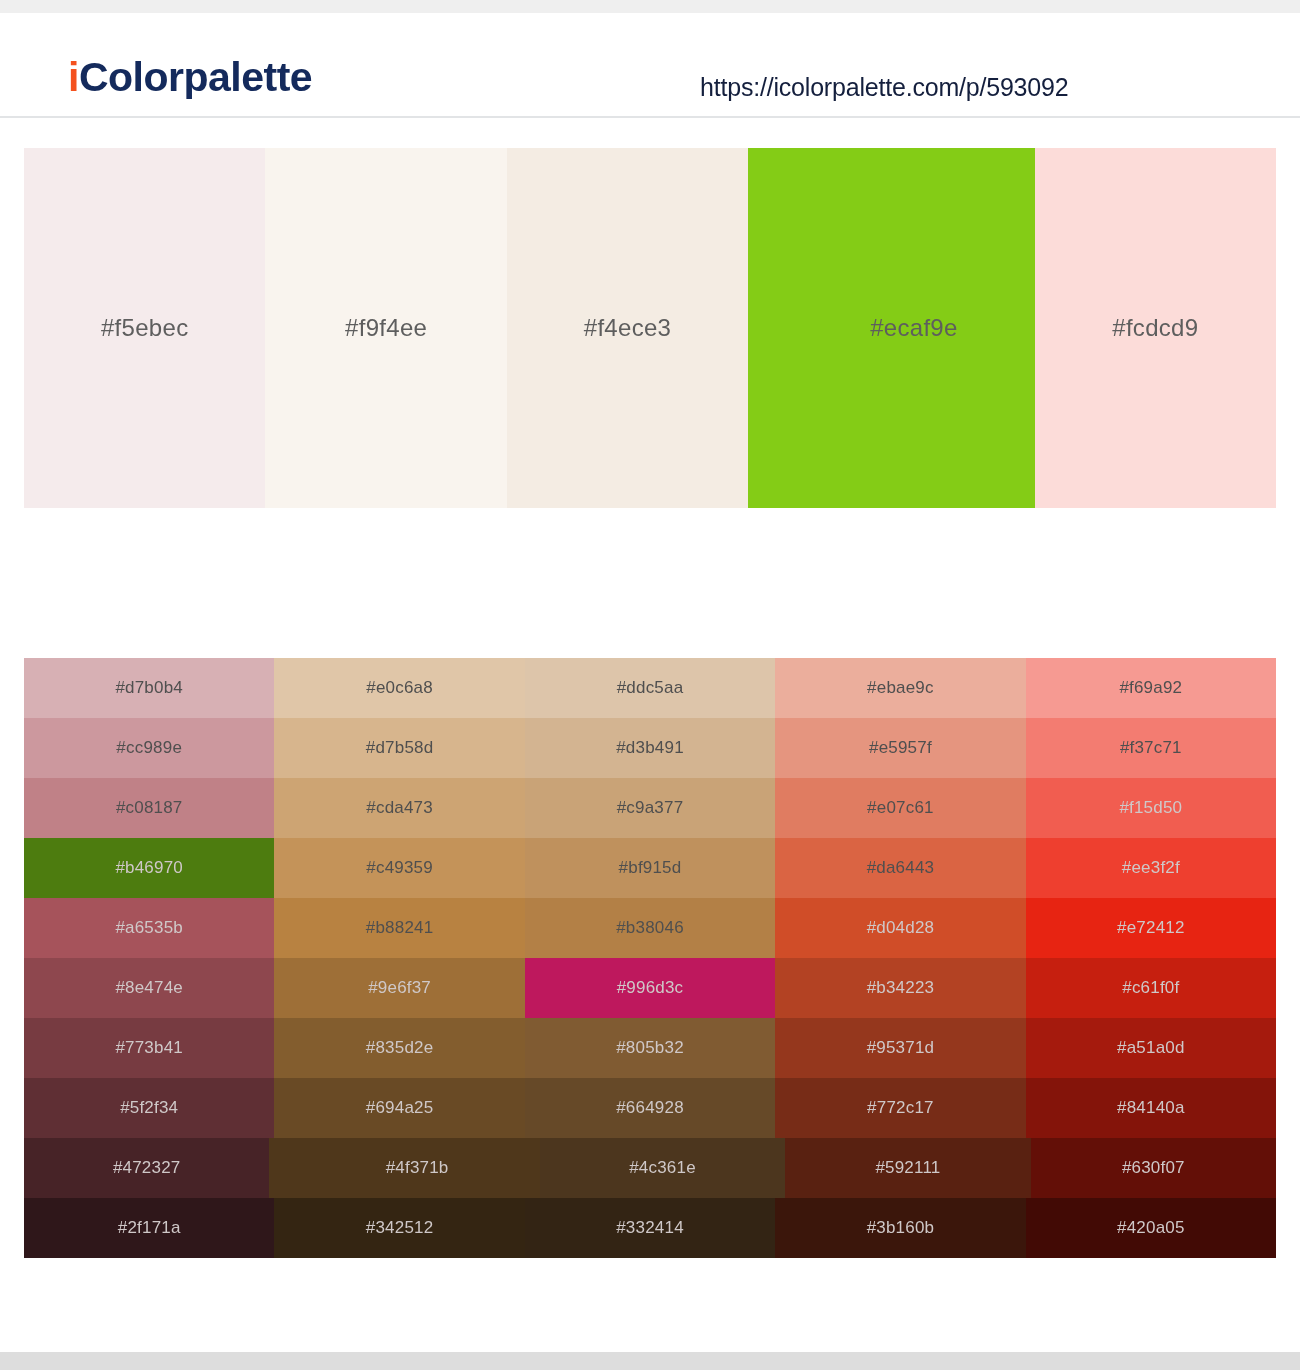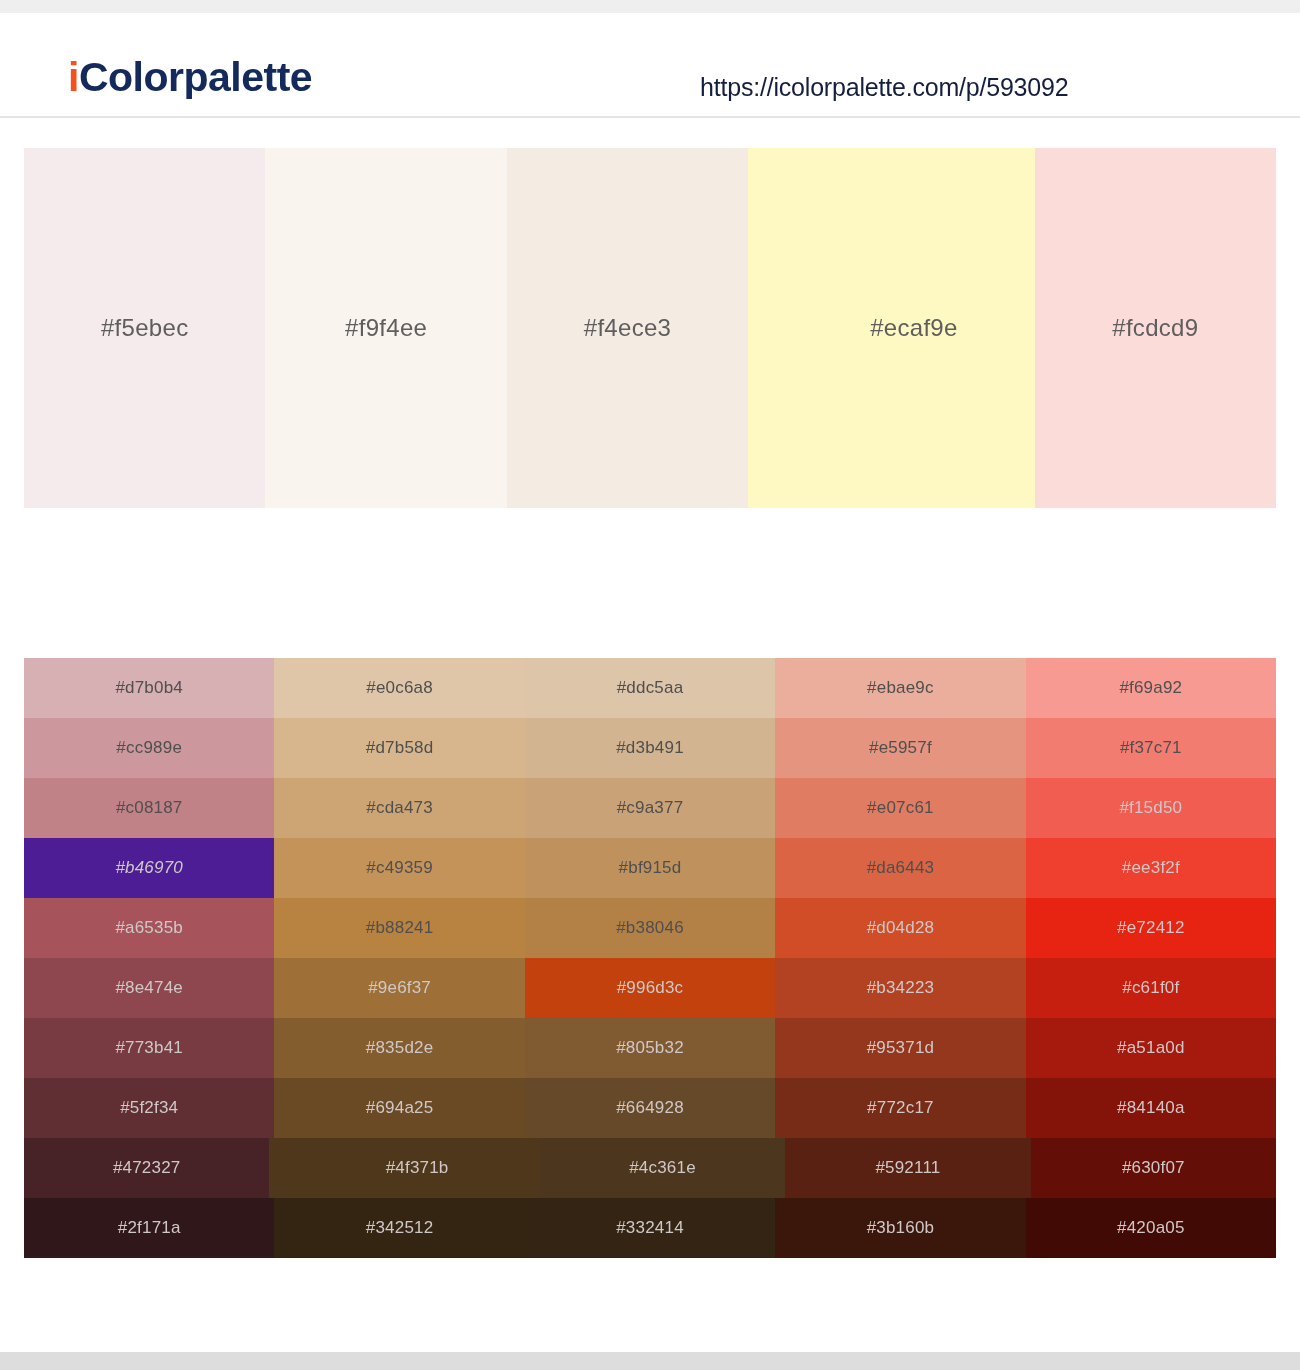--- a/index.html
+++ b/index.html
@@ -140,21 +140,21 @@
   <div class="palette-row">
       <div class="palette-cell" style="background: rgb(245, 235, 236);">
         <span class="palette-label">#f5ebec</span>
       </div>
       <div class="palette-cell" style="background: rgb(249, 244, 238);">
         <span class="palette-label">#f9f4ee</span>
       </div>
       <div class="palette-cell" style="background: rgb(244, 236, 227);">
         <span class="palette-label">#f4ece3</span>
       </div>
-      <div class="palette-cell" style="background: #fef9c3; padding-left: 45px;">
+      <div class="palette-cell" style="background: #84cc16; padding-left: 45px;">
         <span class="palette-label">#ecaf9e</span>
       </div>
       <div class="palette-cell" style="background: rgb(252, 220, 217);">
         <span class="palette-label">#fcdcd9</span>
       </div>
     </div>
 
   <div class="grid">
       <div class="grid-row">
         <div class="grid-cell" style="background: rgb(215, 176, 180);">
@@ -201,21 +201,21 @@
           <span class="grid-label txt-dark">#c9a377</span>
         </div>
         <div class="grid-cell" style="background: rgb(224, 124, 97);">
           <span class="grid-label txt-dark">#e07c61</span>
         </div>
         <div class="grid-cell" style="background: rgb(241, 93, 80);">
           <span class="grid-label txt-light">#f15d50</span>
         </div>
       </div>
       <div class="grid-row">
-        <div class="grid-cell" style="background: #4c1d95; font-style: italic;">
+        <div class="grid-cell" style="background: #4d7c0f;">
           <span class="grid-label txt-light">#b46970</span>
         </div>
         <div class="grid-cell" style="background: rgb(196, 147, 89);">
           <span class="grid-label txt-dark">#c49359</span>
         </div>
         <div class="grid-cell" style="background: rgb(191, 145, 93);">
           <span class="grid-label txt-dark">#bf915d</span>
         </div>
         <div class="grid-cell" style="background: rgb(218, 100, 67);">
           <span class="grid-label txt-dark">#da6443</span>
@@ -241,21 +241,21 @@
           <span class="grid-label txt-light">#e72412</span>
         </div>
       </div>
       <div class="grid-row">
         <div class="grid-cell" style="background: rgb(142, 71, 78);">
           <span class="grid-label txt-light">#8e474e</span>
         </div>
         <div class="grid-cell" style="background: rgb(158, 111, 55);">
           <span class="grid-label txt-light">#9e6f37</span>
         </div>
-        <div class="grid-cell" style="background: #c2410c;">
+        <div class="grid-cell" style="background: #be185d;">
           <span class="grid-label txt-light">#996d3c</span>
         </div>
         <div class="grid-cell" style="background: rgb(179, 66, 35);">
           <span class="grid-label txt-light">#b34223</span>
         </div>
         <div class="grid-cell" style="background: rgb(198, 31, 15);">
           <span class="grid-label txt-light">#c61f0f</span>
         </div>
       </div>
       <div class="grid-row">

